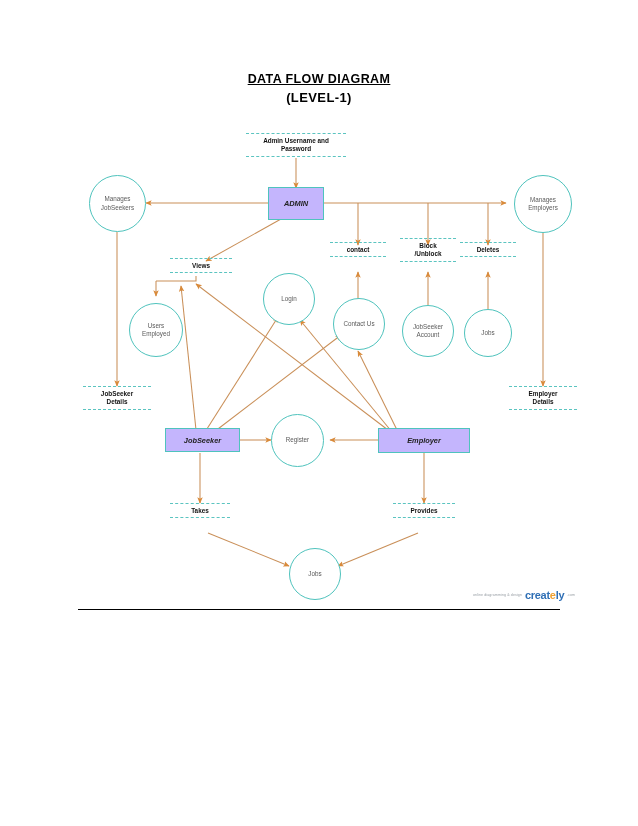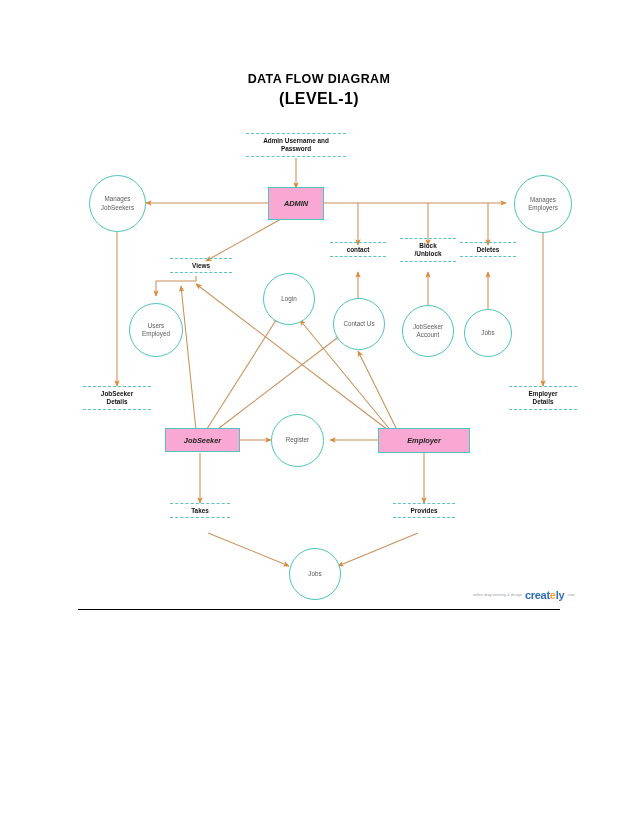--- a/index.html
+++ b/index.html
@@ -1,26 +1,26 @@
 <!DOCTYPE html>
 <html><head>
 <meta charset="utf-8">
 <style>
   html,body{margin:0;padding:0;background:#ffffff;}
   body{width:638px;height:826px;font-family:"Liberation Sans",sans-serif;position:relative;overflow:hidden;}
   #stage{position:absolute;left:0;top:0;width:638px;height:826px;}
   #svgroot{position:absolute;left:0;top:0;width:638px;height:826px;}
 
   .title-wrap{position:absolute;left:0;top:72px;width:638px;text-align:center;}
-  .title-l1{font-size:12.5px;font-weight:bold;color:#000;letter-spacing:.4px;}
-  .title-l2{font-size:16px;font-weight:bold;color:#000;letter-spacing:.4px;margin-top:4px;}
+  .title-l1{font-size:12.5px;font-weight:bold;color:#000;letter-spacing:.4px;text-decoration:underline;}
+  .title-l2{font-size:13px;font-weight:bold;color:#000;letter-spacing:.4px;margin-top:4px;}
 
   .node{position:absolute;display:flex;align-items:center;justify-content:center;text-align:center;box-sizing:border-box;}
   .circle{border:1.3px solid #4fc3bd;border-radius:50%;background:#ffffff;color:#5a5a5a;font-size:6.3px;line-height:1.35;}
-  .boxnode{border:1.3px solid #4fc3bd;background:#f9a8d4;color:#222;font-size:7.4px;font-weight:bold;font-style:italic;}
+  .boxnode{border:1.3px solid #4fc3bd;background:#c4b5fd;color:#222;font-size:7.4px;font-weight:bold;font-style:italic;}
   .store{position:absolute;text-align:center;box-sizing:border-box;}
   .store .st-line{height:0;border-top:1.1px dashed #5bc4c0;}
   .store .st-txt{font-size:6.4px;font-weight:bold;color:#111;line-height:1.3;padding:2.5px 0;}
   .wm{position:absolute;left:455px;top:588px;width:120px;height:14px;display:flex;align-items:center;justify-content:flex-end;gap:3px;}
   .wm-sub{font-size:3.6px;color:#9aa0a6;letter-spacing:.1px;}
   .wm-brand{font-size:11px;font-weight:bold;color:#2f6fb5;letter-spacing:-.3px;}
   .wm-brand .acc{color:#f0a030;}
   .wm-dom{font-size:3.6px;color:#9aa0a6;}
   .rule{position:absolute;left:78px;top:609px;width:482px;height:0;border-top:1.6px solid #000;}
 </style>

